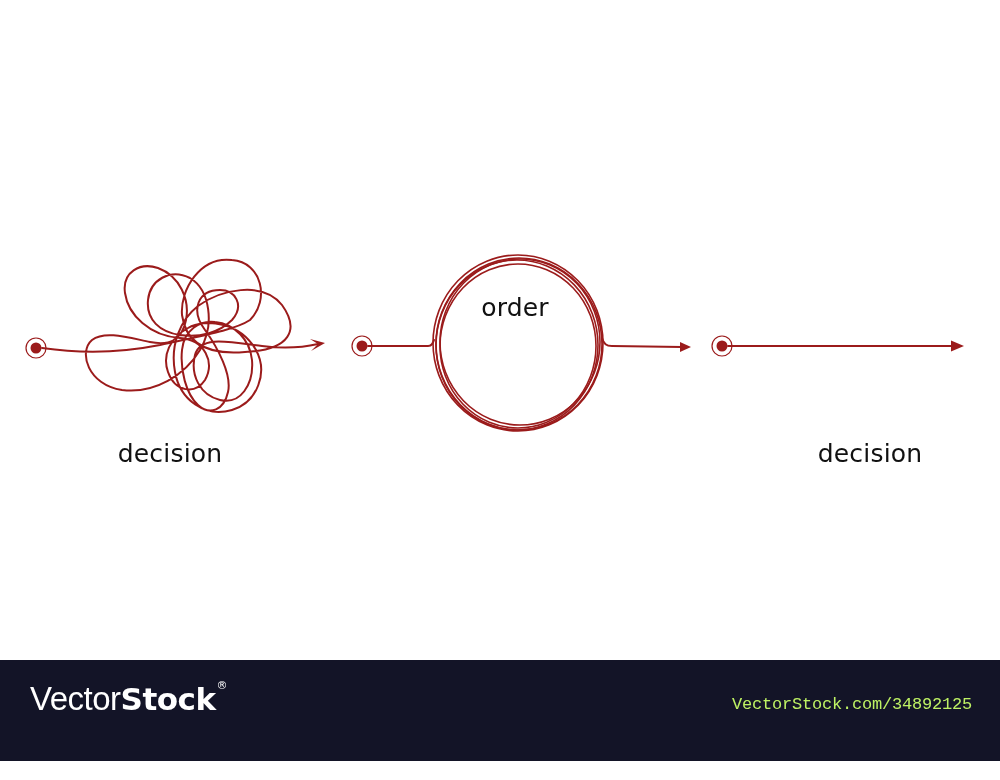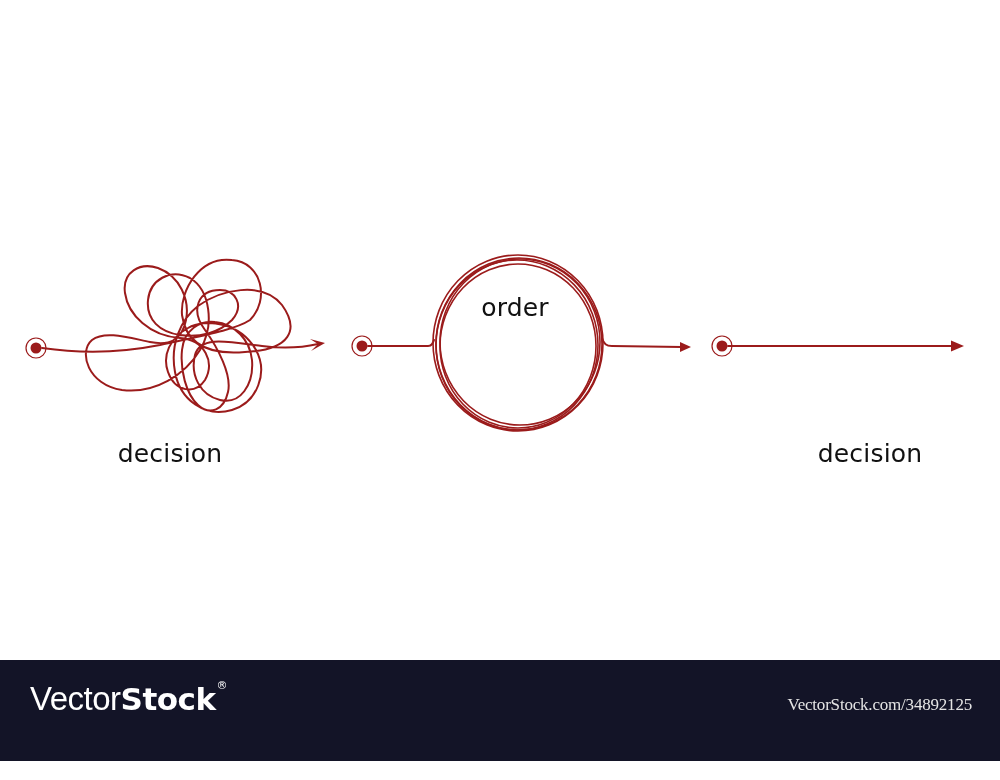--- a/index.html
+++ b/index.html
@@ -5,21 +5,21 @@
     html, body { margin: 0; padding: 0; }
     body { width: 1000px; height: 780px; background: #ffffff; position: relative; overflow: hidden; font-family: "DejaVu Sans", sans-serif; }
     .canvas { position: absolute; left: 0; top: 0; width: 1000px; height: 700px; background: #ffffff; }
     .canvas svg { position: absolute; left: 0; top: 0; }
     .label { position: absolute; color: #111111; font-family: "DejaVu Sans", sans-serif; font-size: 25px; letter-spacing: 0.2px; transform: translateX(-50%); white-space: nowrap; line-height: 1; }
     .footer { position: absolute; left: 0; top: 660px; width: 1000px; height: 101px; background: #131427; }
     .brand { position: absolute; left: 30px; top: 22px; color: #ffffff; font-family: "DejaVu Sans", sans-serif; font-size: 31px; line-height: 1; letter-spacing: -0.5px; }
     .brand .light { font-weight: 300; font-family: "Liberation Sans", sans-serif; font-size: 33px; }
     .brand .bold { font-weight: bold; }
     .brand .reg { font-size: 11px; vertical-align: top; position: relative; top: -2px; margin-left: 1px; }
-    .image-id { position: absolute; right: 28px; top: 36px; color: #e5e5e5; font-family: Liberation Serif, serif; font-size: 17px; line-height: 1; letter-spacing: -0.2px; }
+    .image-id { position: absolute; right: 28px; top: 36px; color: #bef264; font-family: Liberation Mono, monospace; font-size: 17px; line-height: 1; letter-spacing: -0.2px; }
   </style>
 </head>
 <body>
 
 <div class="canvas">
   <svg width="1000" height="700" viewBox="0 0 1000 700">
     <g fill="none" stroke="#9b1b1b" stroke-width="2" stroke-linecap="round" stroke-linejoin="round">
 
       <g>
         <g>

